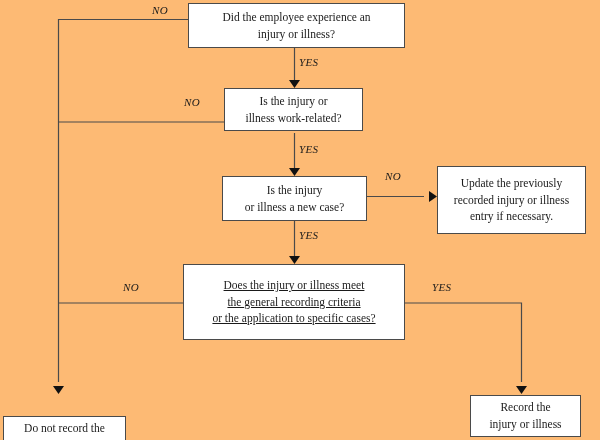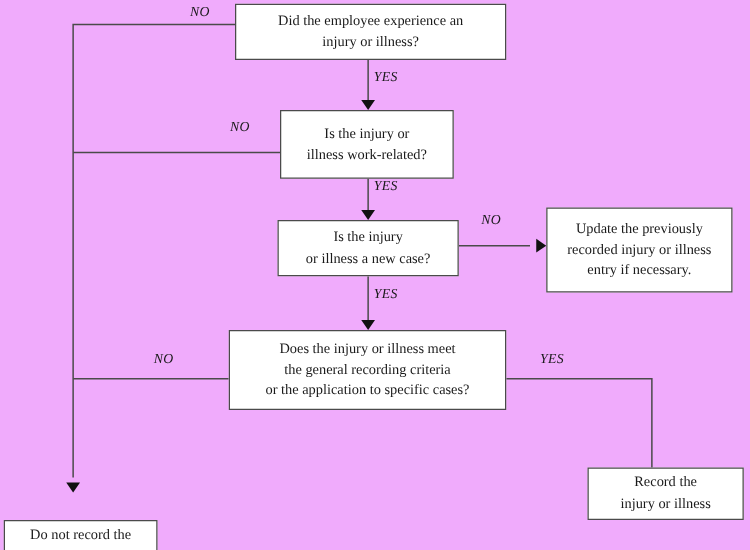--- a/index.html
+++ b/index.html
@@ -4,21 +4,21 @@
 <style>
   html, body {
     margin: 0;
     padding: 0;
     background: #ffffff;
   }
   #canvas {
     position: relative;
     width: 600px;
     height: 440px;
-    background: #f0abfc;
+    background: #fdba74;
     overflow: hidden;
     font-family: "Liberation Serif", "DejaVu Serif", serif;
   }
   svg.wires {
     position: absolute;
     left: 0;
     top: 0;
     width: 600px;
     height: 440px;
   }
@@ -70,33 +70,33 @@
         <polygon points="289,256 300,256 294.5,264" fill="#111111"></polygon>
         <polygon points="429,191 429,202 437,196.5" fill="#111111"></polygon>
         <polygon points="53,386 64,386 58.5,394" fill="#111111"></polygon>
         <polygon points="516,386 527,386 521.5,394" fill="#111111"></polygon>
       </g>
   </svg>
 
   <div id="nodes-layer">
       <div class="node" style="left: 188px; top: 3px; width: 217px; height: 45px; border-color: rgb(74, 74, 74);">Did the employee experience an
 injury or illness?</div>
-      <div class="node" style="left: 224px; top: 88px; width: 139px; height: 55px; border-color: rgb(74, 74, 74);">Is the injury or
+      <div class="node" style="left: 224px; top: 88px; width: 139px; height: 43px; border-color: rgb(74, 74, 74);">Is the injury or
 illness work-related?</div>
       <div class="node" style="left: 222px; top: 176px; width: 145px; height: 45px; border-color: rgb(74, 74, 74);">Is the injury
 or illness a new case?</div>
       <div class="node" style="left: 437px; top: 166px; width: 149px; height: 68px; border-color: rgb(74, 74, 74);">Update the previously
 recorded injury or illness
 entry if necessary.</div>
-      <div class="node" style="left: 183px; top: 264px; width: 222px; height: 64px; border-color: rgb(74, 74, 74);">Does the injury or illness meet
+      <div class="node" style="left: 183px; top: 264px; width: 222px; height: 76px; border-color: rgb(74, 74, 74); text-decoration: underline;">Does the injury or illness meet
 the general recording criteria
 or the application to specific cases?</div>
       <div class="node" style="left: 3px; top: 395px; width: 123px; height: 42px; border-color: rgb(74, 74, 74); margin-top: 21px;">Do not record the
 injury or illness</div>
-      <div class="node" style="left: 470px; top: 374px; width: 125px; height: 42px; border-color: rgb(74, 74, 74);">Record the
+      <div class="node" style="left: 470px; top: 395px; width: 111px; height: 42px; border-color: rgb(74, 74, 74);">Record the
 injury or illness</div>
     </div>
   <div id="labels-layer">
       <span class="edge-label" style="left: 152px; top: 4px;">NO</span>
       <span class="edge-label" style="left: 299px; top: 56px;">YES</span>
       <span class="edge-label" style="left: 184px; top: 96px;">NO</span>
       <span class="edge-label" style="left: 299px; top: 143px;">YES</span>
       <span class="edge-label" style="left: 385px; top: 170px;">NO</span>
       <span class="edge-label" style="left: 299px; top: 229px;">YES</span>
       <span class="edge-label" style="left: 123px; top: 281px;">NO</span>

